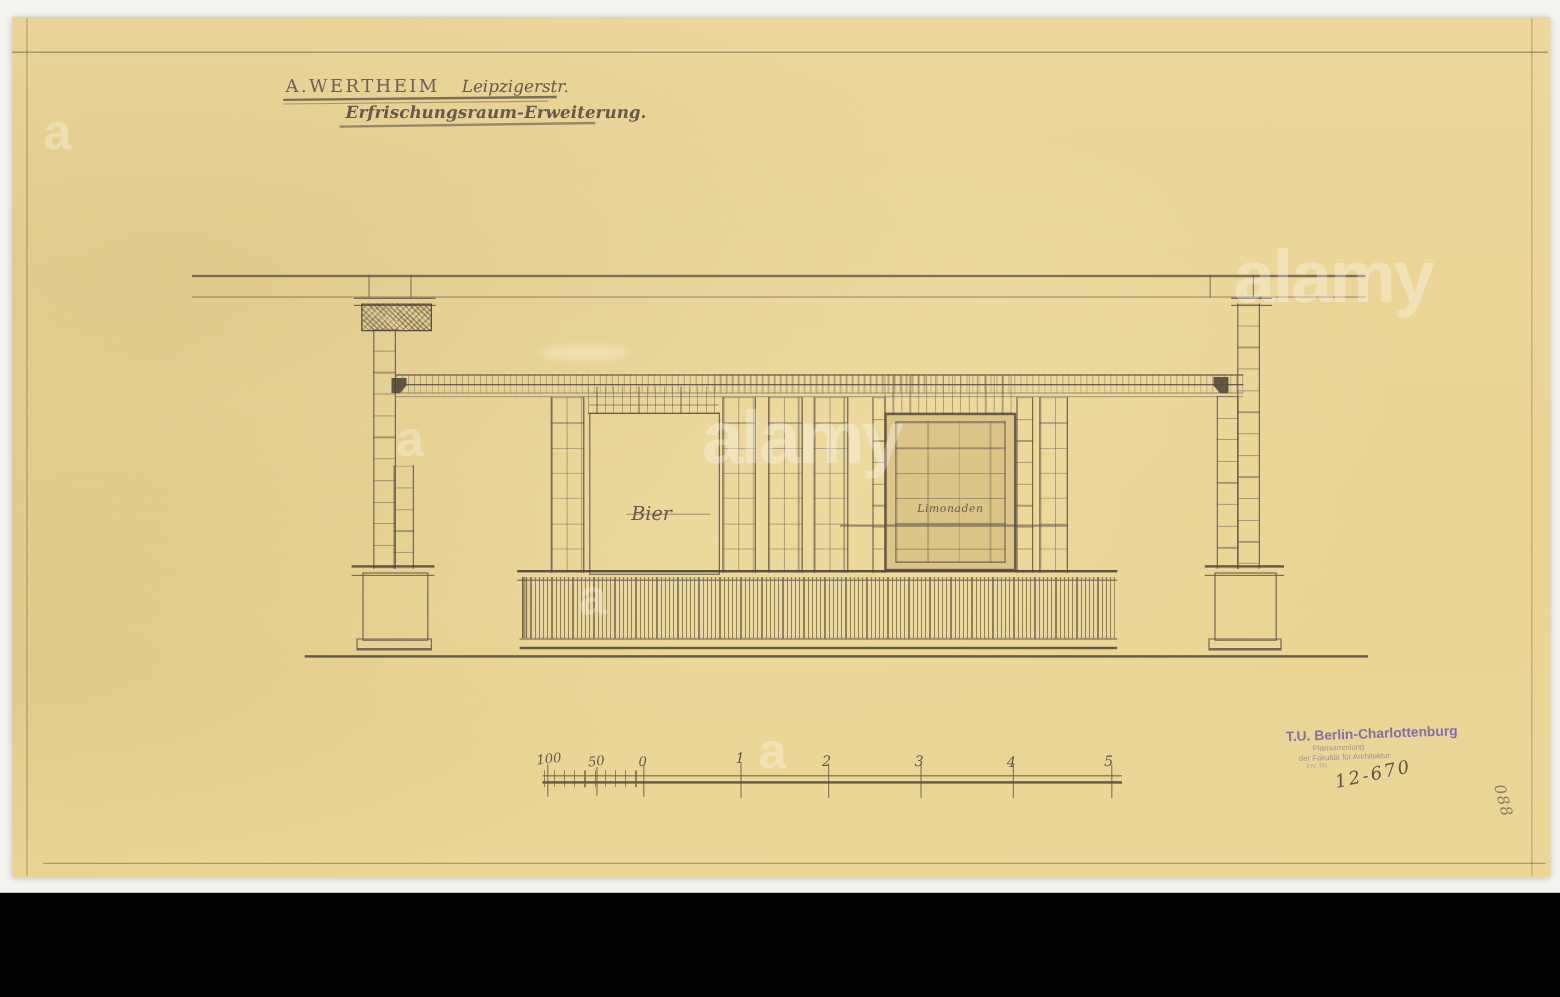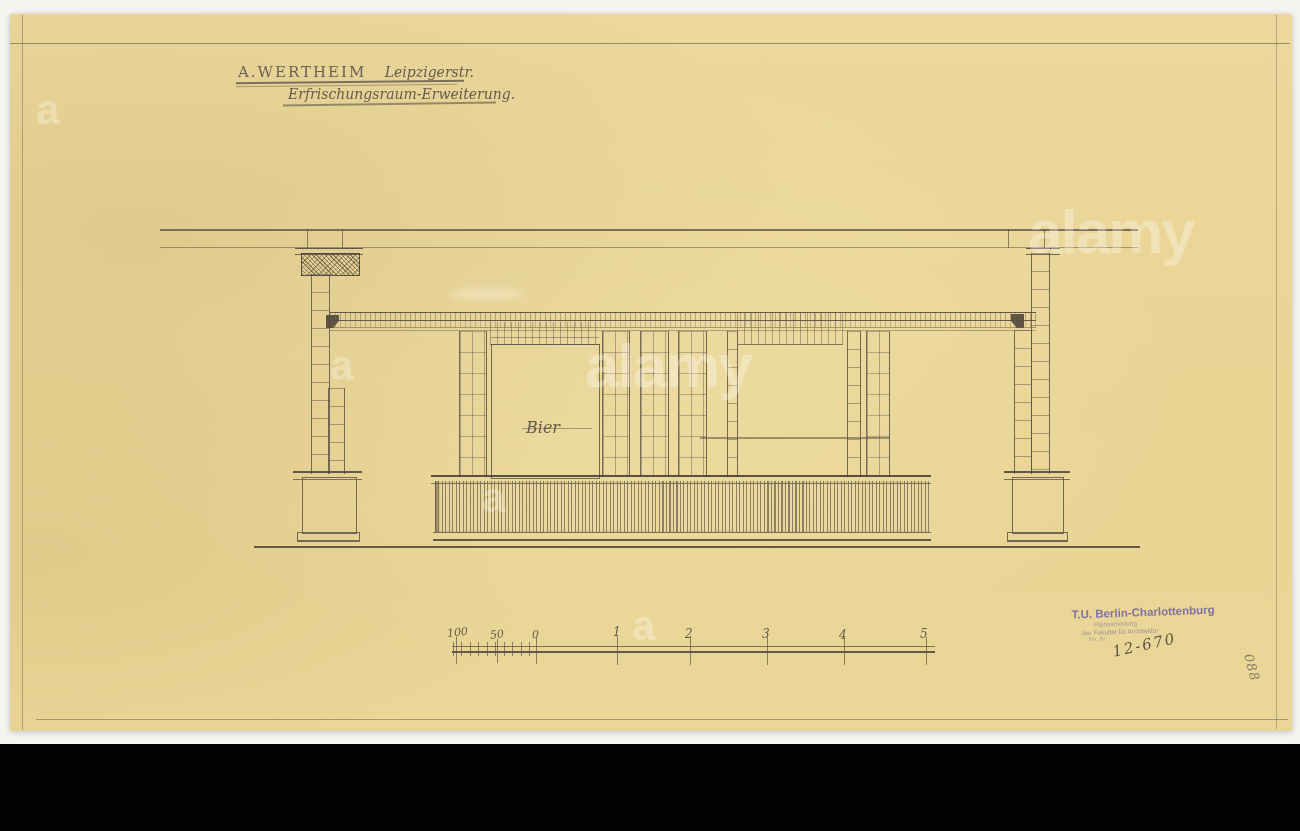--- a/index.html
+++ b/index.html
@@ -51,21 +51,21 @@
   <div class="vline" style="left:22px;top:15px;width:1px;height:715px;opacity:.6;"></div>
   <div class="hline" style="left:36px;top:719px;width:1252px;height:1px;opacity:.6;"></div>
   <div class="vline" style="left:1276px;top:15px;width:1px;height:715px;opacity:.5;"></div>
 
   <div class="abs" style="left:238px;top:63px;white-space:nowrap;text-align:right;">
     <span class="caps" style="font-size:15px;">A.WERTHEIM</span>
     <span class="script" style="position:static;font-size:14px;margin-left:14px;">Leipzigerstr.</span>
   </div>
   <div class="hline" style="left:236px;top:81px;width:228px;height:2px;transform:rotate(-.6deg);"></div>
   <div class="hline" style="left:236px;top:85px;width:221px;height:1px;transform:rotate(-.6deg);opacity:.6;"></div>
-  <div class="script" style="left:288px;top:86px;font-size:14px;white-space:nowrap;">Erfrischungsraum-Erweiterung.</div>
+  <div class="script" style="left:288px;top:86px;font-size:14px;white-space:nowrap;font-weight:bold;">Erfrischungsraum-Erweiterung.</div>
   <div class="hline" style="left:283px;top:103px;width:213px;height:2px;transform:rotate(-.8deg);opacity:.75;"></div>
 
   <div class="hline" style="left:160px;top:229px;width:978px;height:2px;"></div>
   <div class="hline" style="left:160px;top:247px;width:978px;height:1px;opacity:.65;"></div>
   <div class="vline" style="left:307px;top:229px;width:1px;height:19px;"></div>
   <div class="vline" style="left:342px;top:229px;width:1px;height:19px;"></div>
   <div class="vline" style="left:1008px;top:229px;width:1px;height:19px;"></div>
   <div class="vline" style="left:1044px;top:229px;width:1px;height:19px;"></div>
 
   <div class="abs" style="left:295px;top:248px;width:68px;height:5px;border-top:1px solid rgba(85,76,63,.9);border-bottom:1px solid rgba(85,76,63,.8);"></div>
@@ -98,20 +98,26 @@
   <div class="ladder" style="left:847px;top:331px;width:12px;height:146px;"></div>
   <div class="lattice" style="left:866px;top:331px;width:22px;height:146px;"></div>
 
   <div class="slats" style="left:490px;top:322px;width:110px;height:22px;"></div>
   <div class="hline" style="left:491px;top:337px;width:108px;height:1px;opacity:.6;"></div>
   <div class="boxline" style="left:491px;top:344px;width:107px;height:133px;"></div>
   <div class="script" style="left:526px;top:418px;font-size:16px;">Bier</div>
   <div class="hline" style="left:522px;top:428px;width:70px;height:1px;opacity:.6;"></div>
 
   <div class="slats" style="left:737px;top:313px;width:106px;height:31px;"></div>
+  <div class="abs" style="left:737px;top:344px;width:106px;height:128px;border:2px solid rgba(85,76,63,.85);background:rgba(190,160,98,.35);">
+    <div style="position:absolute;left:7px;top:5px;right:7px;bottom:5px;border:1px solid rgba(95,86,72,.7);
+         background-image:repeating-linear-gradient(180deg, rgba(110,100,85,.55) 0 1px, transparent 1px 21px),
+                          repeating-linear-gradient(90deg, rgba(110,100,85,.35) 0 1px, transparent 1px 26px);"></div>
+    <div class="script" style="left:0;right:0;top:74px;font-size:9px;text-align:center;letter-spacing:.5px;">Limonaden</div>
+  </div>
   <div class="hline" style="left:700px;top:437px;width:190px;height:2px;opacity:.7;"></div>
 
   <div class="abs" style="left:431px;top:475px;width:500px;height:6px;border-top:2px solid rgba(75,67,55,.9);border-bottom:1px solid rgba(95,86,72,.8);"></div>
   <div class="abs" style="left:435px;top:481px;width:494px;height:51px;
        background-image:repeating-linear-gradient(90deg, rgba(100,92,78,.7) 0 1px, transparent 1px 3.5px);
        box-shadow:inset 4px 0 3px -1px rgba(80,72,58,.6);"></div>
   <div class="abs" style="left:433px;top:532px;width:498px;height:6px;border-top:1px solid rgba(95,86,72,.8);border-bottom:2px solid rgba(75,67,55,.85);"></div>
 
   <div class="hline" style="left:254px;top:546px;width:886px;height:2px;background:rgba(75,67,55,.85);"></div>
 

